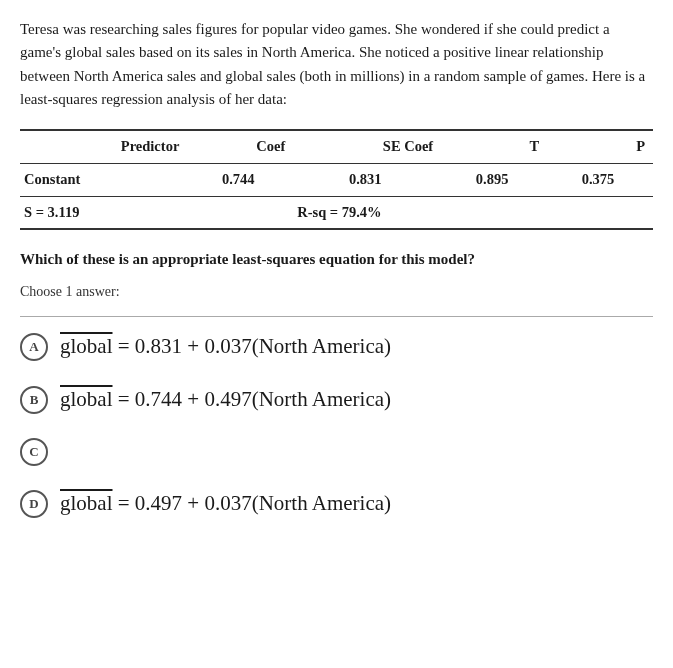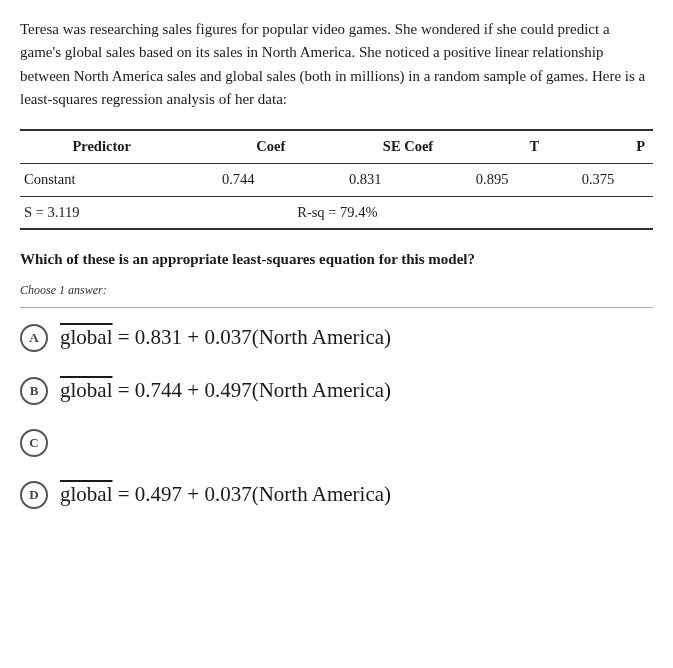--- a/index.html
+++ b/index.html
@@ -33,30 +33,31 @@
     }
 
     .regression-table thead tr {
       border-top: 2px solid #333;
       border-bottom: 1px solid #333;
     }
 
     .regression-table th {
       font-weight: bold;
       padding: 5px 8px 5px 4px;
-      text-align: center;
+      text-align: right;
     }
 
     .regression-table th.num {
       text-align: right;
     }
 
     .regression-table td {
       padding: 5px 8px 5px 4px;
       text-align: left;
+      font-weight: bold;
     }
 
     .regression-table td.num {
       text-align: center;
     }
 
     .regression-table tbody tr:last-child {
       border-bottom: 2px solid #333;
     }
 
@@ -70,24 +71,23 @@
     }
 
     .question-text {
       font-size: 15px;
       font-weight: bold;
       margin-bottom: 10px;
       line-height: 1.5;
     }
 
     .choose-label {
-      font-size: 12px;
+      font-size: 14px;
       color: #333;
-      margin-bottom: 8px;
-      font-style: italic;
+      margin-bottom: 14px;
     }
 
     .divider {
       border: none;
       border-top: 1.5px solid #aaa;
       margin: 8px 0 14px 0;
     }
 
     .answer-option {
       display: flex;

